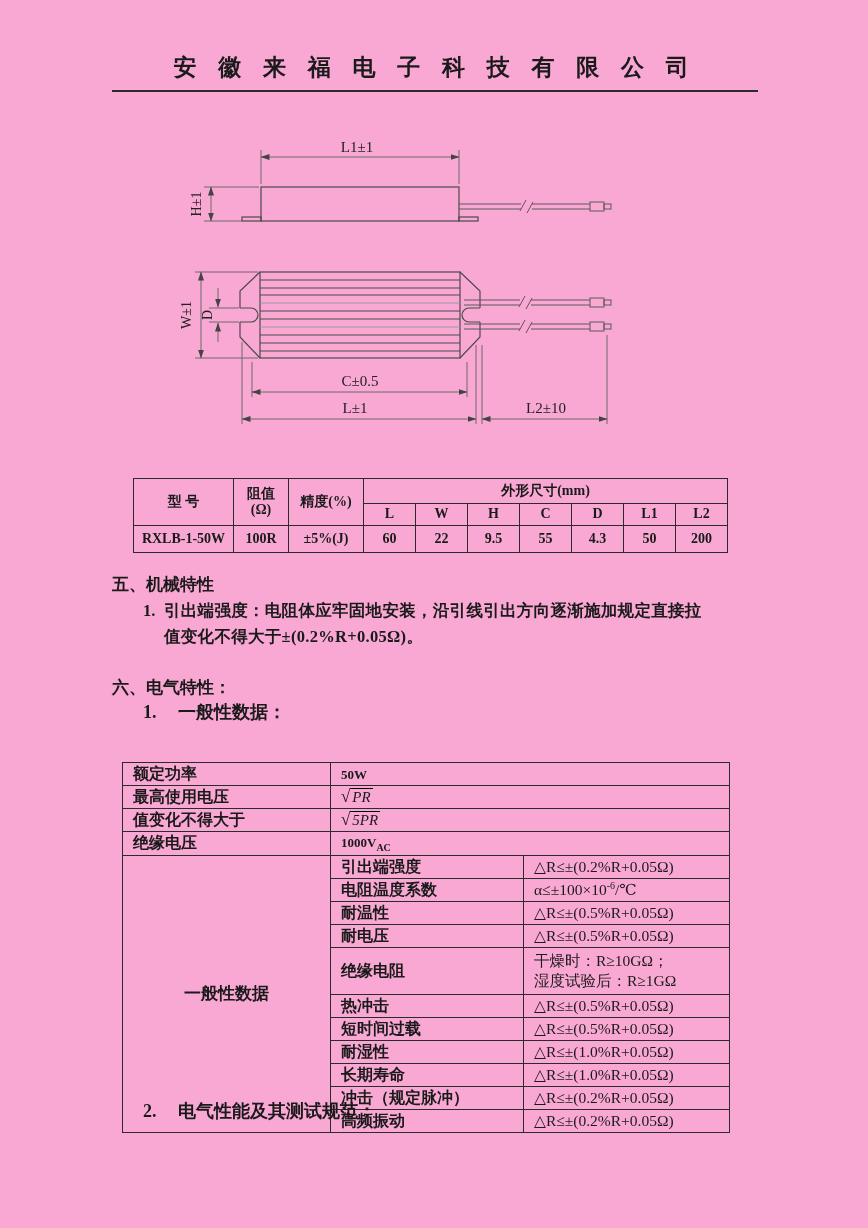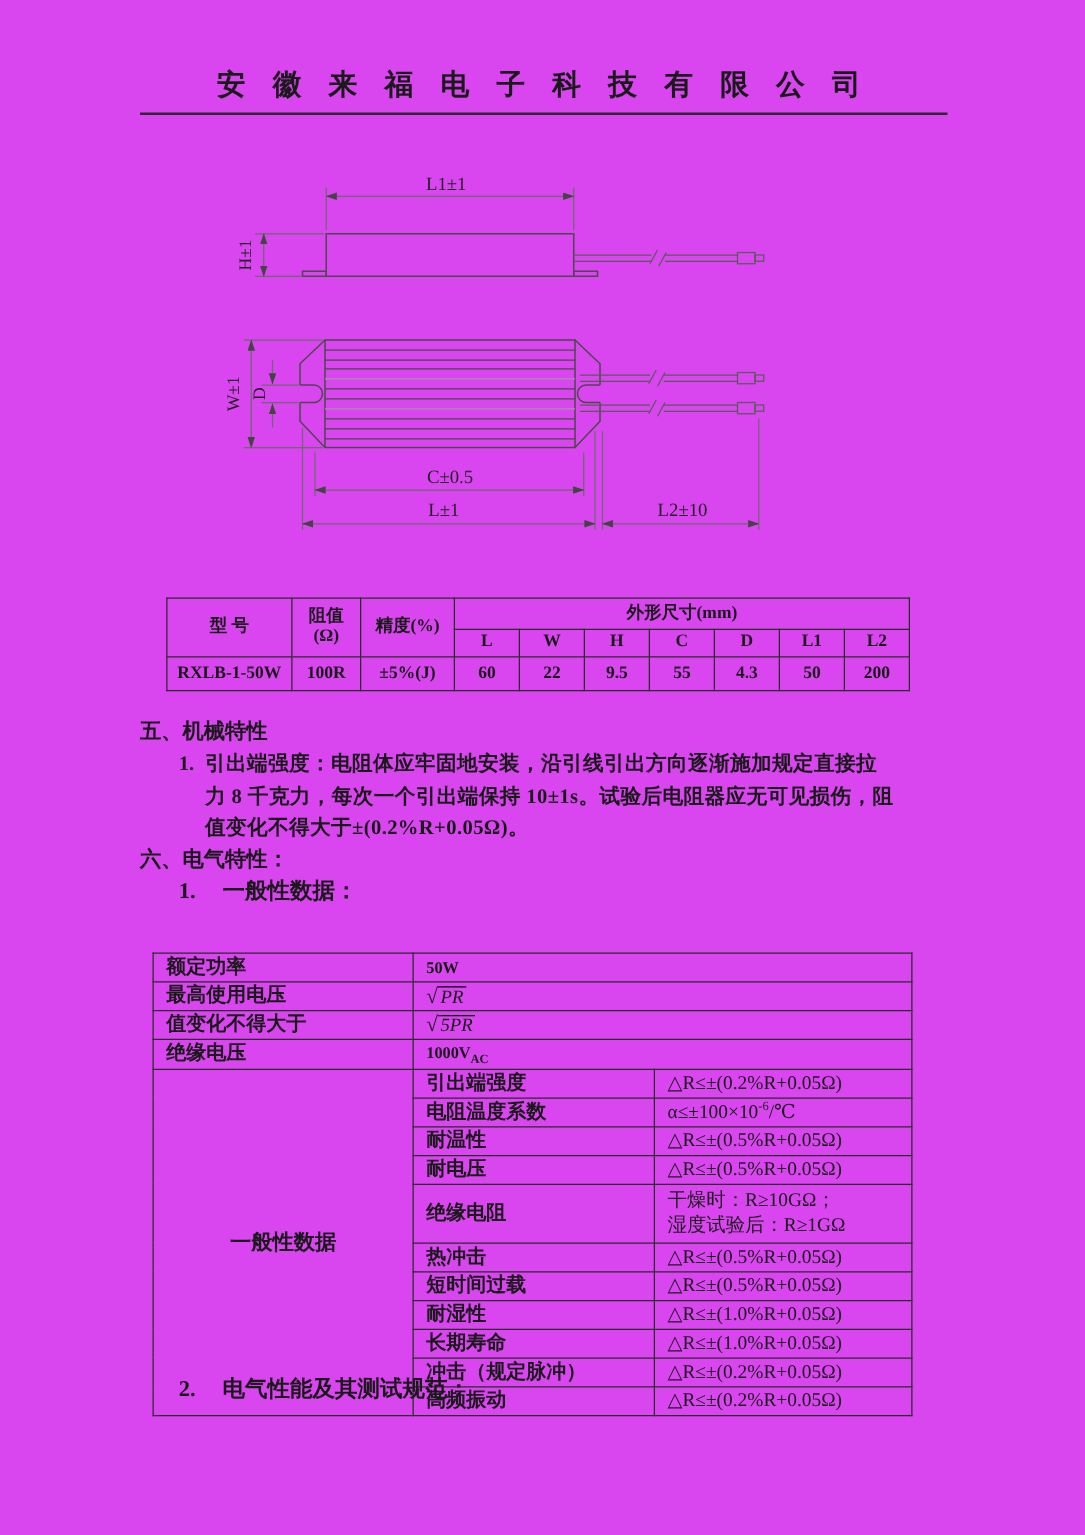--- a/index.html
+++ b/index.html
@@ -1,17 +1,17 @@
 <!DOCTYPE html>
 <html><head>
 <meta charset="utf-8">
 <style>
   html,body{margin:0;padding:0;background:#e8e8e8;}
   .page{
-    position:relative;width:868px;height:1228px;background:#d946ef;
+    position:relative;width:868px;height:1228px;background:#f9a8d4;
     margin:0 auto;overflow:hidden;
     font-family:"Liberation Serif","DejaVu Serif",serif;color:#1a1a1a;
   }
   
   .header{
     position:absolute;left:112px;top:52px;width:646px;text-align:center;
     font-size:23px;font-weight:bold;letter-spacing:8px;
     padding-bottom:7px;border-bottom:2px solid #2b2b2b;white-space:nowrap;
   }
   
@@ -230,21 +230,20 @@
         <td>200</td>
       </tr>
     </tbody>
   </table>
 
   <div class="sect-title" style="left:112px;top:573px;">五、机械特性</div>
   <div class="para">
     <span class="pnum">1.</span>
     <div class="plines">
       <div class="pline">引出端强度：电阻体应牢固地安装，沿引线引出方向逐渐施加规定直接拉</div>
-      <div class="pline">力 8 千克力，每次一个引出端保持 10±1s。试验后电阻器应无可见损伤，阻</div>
       <div class="pline">值变化不得大于±(0.2%R+0.05Ω)。</div>
     </div>
   </div>
 
   <div class="sect-title" style="left:112px;top:676px;">六、电气特性：</div>
   <div class="item-row" style="left:143px;top:700px;">
     <span class="item-num">1.</span><span>一般性数据：</span>
   </div>
 
   <table class="t2">

